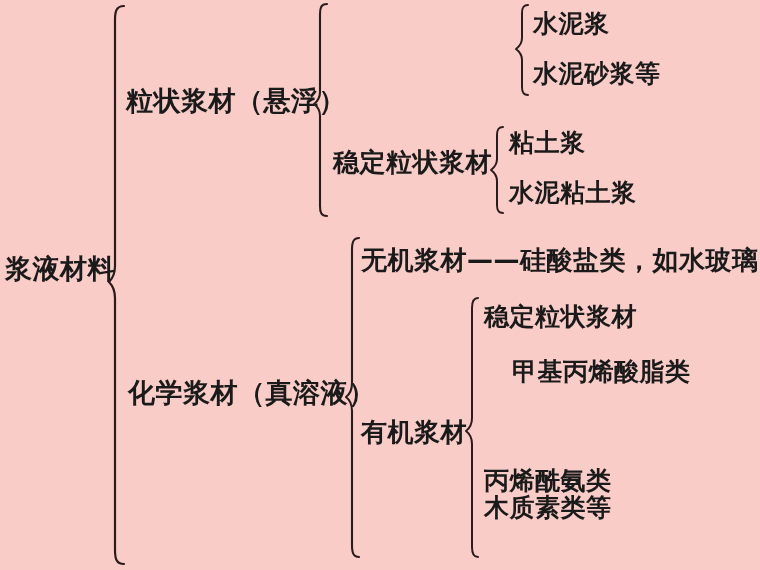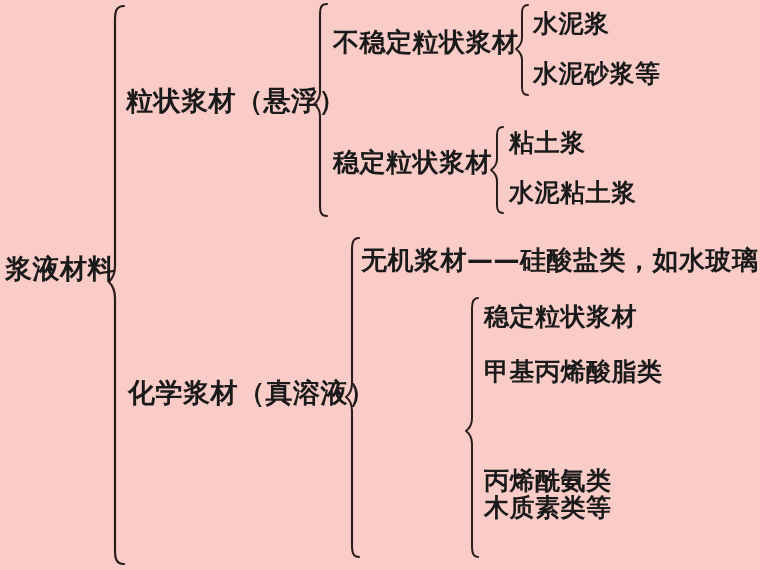--- a/index.html
+++ b/index.html
@@ -65,26 +65,26 @@
       <path d="M14 2 C8 2 7 6 7 12 L7 90 C7 96 5 99 1 102 C5 105 7 108 7 114 L7 204 C7 210 8 214 14 214" stroke-width="2.1"></path>
     </svg>
   </div>
 
   <div class="brace" style="left:345px; top:235px; width:16px; height:328px;">
     <svg width="16" height="328" viewBox="0 0 16 328" aria-hidden="true">
       <path d="M14 3 C8 3 7 8 7 15 L7 148 C7 155 5 159 1 162 C5 165 7 169 7 176 L7 310 C7 317 8 322 14 322" stroke-width="2.1"></path>
     </svg>
   </div>
 
-  <div class="node" style="left:333px; top:29px; font-size:26px;">不稳定粒状浆材</div>
 
   <div class="node" style="left:333px; top:149px; font-size:26px;">稳定粒状浆材</div>
 
   <div class="node" style="left:361px; top:247px; font-size:26px;text-align:center;">无机浆材——硅酸盐类，如水玻璃</div>
 
+  <div class="node" style="left:361px; top:419px; font-size:26px;">有机浆材</div>
 
   <div class="brace" style="left:515px; top:3px; width:15px; height:96px;">
     <svg width="15" height="96" viewBox="0 0 15 96" aria-hidden="true">
       <path d="M13 2 C8 2 7 5 7 10 L7 35 C7 40 5 43 1 46 C5 49 7 52 7 57 L7 84 C7 89 8 92 13 92" stroke-width="2.0"></path>
     </svg>
   </div>
 
   <div class="brace" style="left:490px; top:125px; width:15px; height:92px;">
     <svg width="15" height="92" viewBox="0 0 15 92" aria-hidden="true">
       <path d="M13 2 C8 2 7 5 7 10 L7 34 C7 39 5 42 1 45 C5 48 7 51 7 56 L7 80 C7 85 8 88 13 88" stroke-width="2.0"></path>
@@ -100,20 +100,20 @@
   <div class="node" style="left:533px; top:11px; font-size:25px;">水泥浆</div>
 
   <div class="node" style="left:533px; top:61px; font-size:25px;">水泥砂浆等</div>
 
   <div class="node" style="left:509px; top:130px; font-size:25px;">粘土浆</div>
 
   <div class="node" style="left:509px; top:180px; font-size:25px;">水泥粘土浆</div>
 
   <div class="node" style="left:484px; top:304px; font-size:25px;">稳定粒状浆材</div>
 
-  <div class="node" style="left:484px; top:359px; font-size:25px;text-align:right;">甲基丙烯酸脂类</div>
+  <div class="node" style="left:512px; top:359px; font-size:25px;text-align:right;">甲基丙烯酸脂类</div>
 
 
   <div class="node" style="left:484px; top:468px; font-size:25px;">丙烯酰氨类</div>
 
   <div class="node" style="left:484px; top:495px; font-size:25px;">木质素类等</div>
 
 </div>
 
 </body></html>

